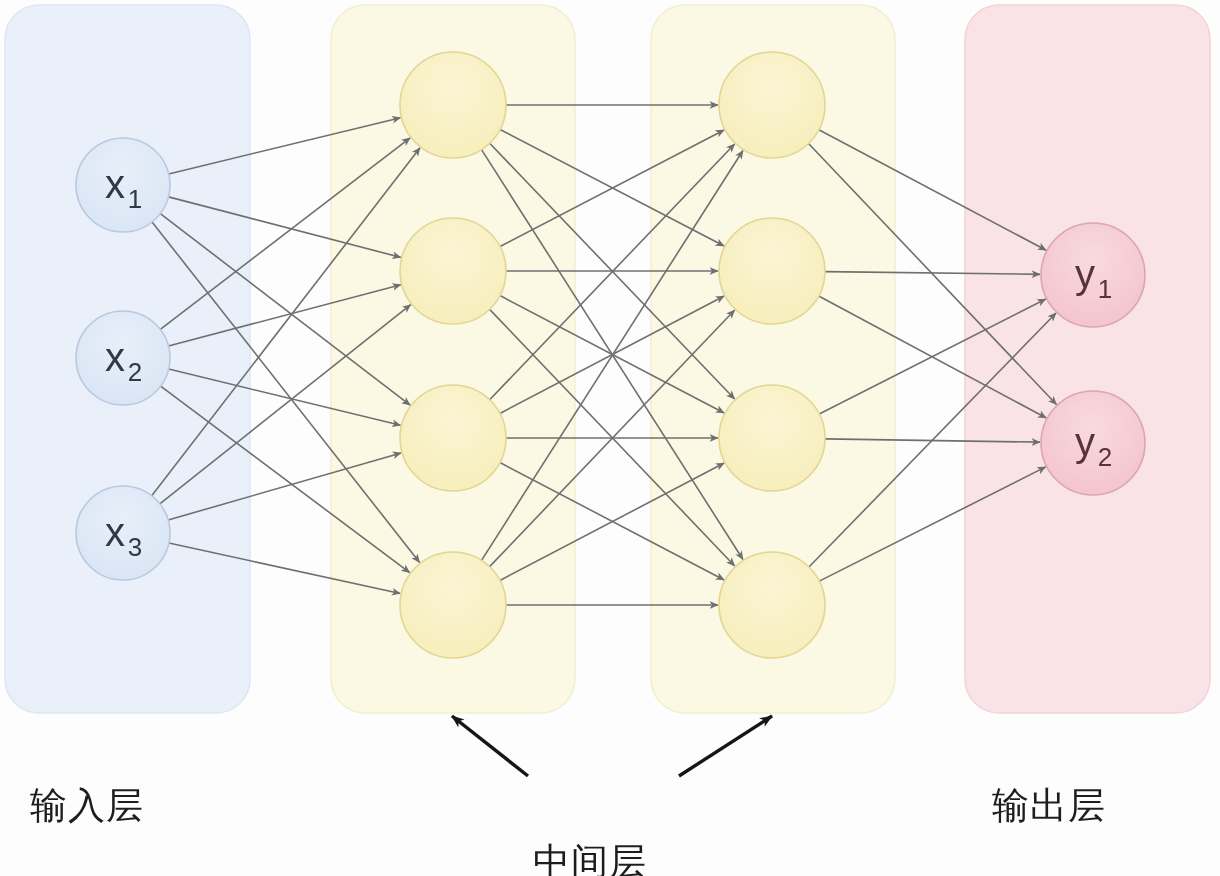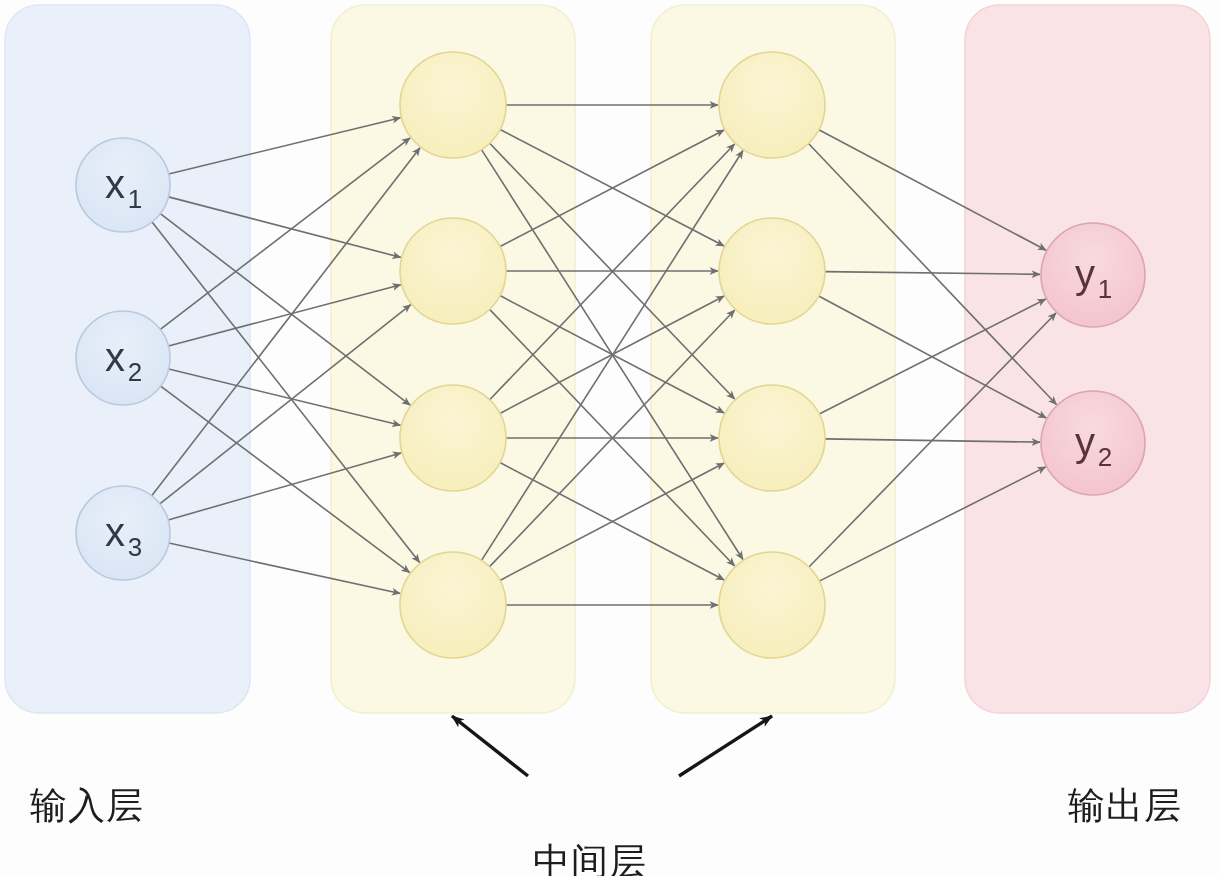--- a/index.html
+++ b/index.html
@@ -28,21 +28,21 @@
     position: absolute;
     color: #1d1d1d;
     font-size: 37px;
     font-weight: 500;
     letter-spacing: 1px;
     white-space: nowrap;
     font-family: "Liberation Sans", "DejaVu Sans", sans-serif;
     margin-top: 29px;
   }
   #label-input  { left: 30px;  top: 752px; }
-  #label-output { left: 1068px; top: 752px; text-align: center; }
+  #label-output { left: 992px; top: 752px; text-align: center; }
   #label-hidden { left: 533px; top: 808px; }
   .node-text {
     font-family: "Liberation Sans", "DejaVu Sans", sans-serif;
     font-size: 40px;
     font-weight: 400;
   }
   .node-sub {
     font-family: "Liberation Sans", "DejaVu Sans", sans-serif;
     font-size: 26px;
     font-weight: 400;

